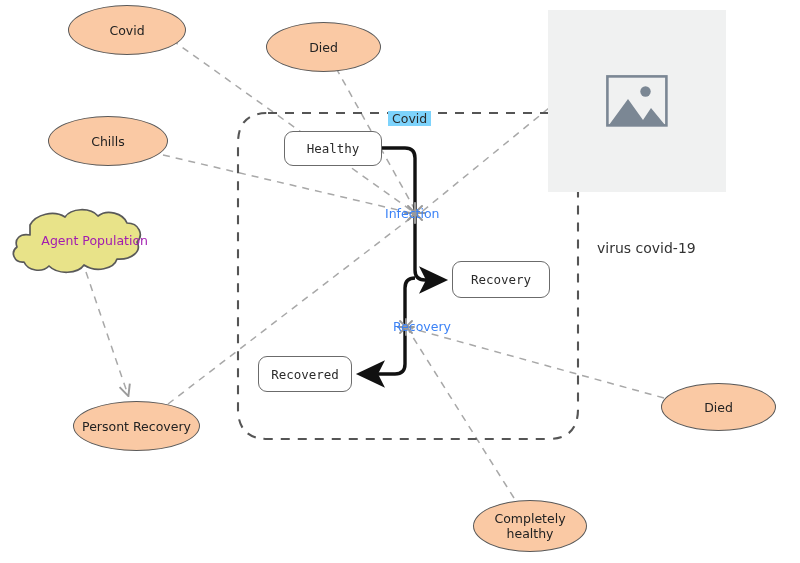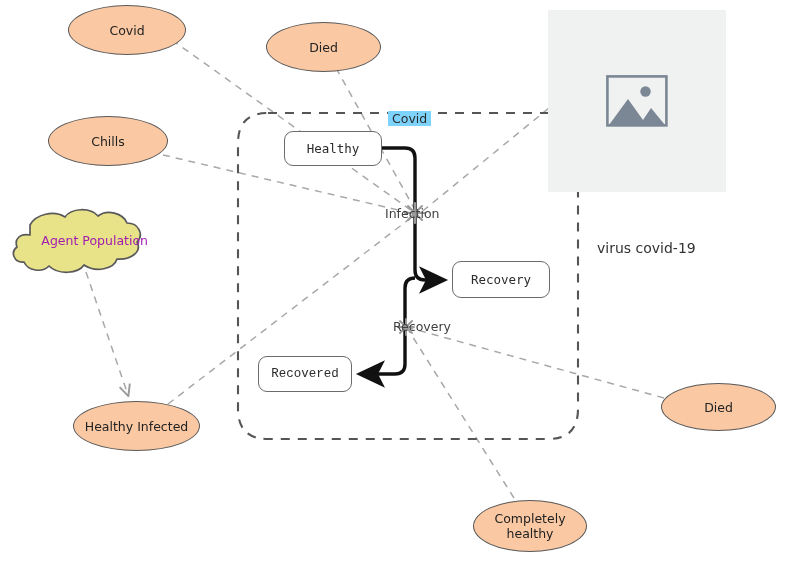--- a/index.html
+++ b/index.html
@@ -43,21 +43,21 @@
     background: #ffffff;
     border: 1.4px solid #6b6b6b;
     border-radius: 9px;
     font-size: 12.5px;
     font-family: "DejaVu Sans Mono", monospace;
     color: #2b2b2b;
   }
   .junction-label {
     position: absolute;
     font-size: 12.5px;
-    color: #404040;
+    color: #3b82f6;
     white-space: nowrap;
     font-family: "DejaVu Sans", sans-serif;
   }
   .container-label {
     position: absolute;
     font-size: 12.5px;
     color: #2b2b2b;
     background: #7dd3fc;
     padding: 0 4px;
     white-space: nowrap;
@@ -136,21 +136,21 @@
 
   <div class="node ellipse-node" style="left:266px; top:22px; width:115px; height:50px; background:#fac9a4;">
     <span>Died</span>
   </div>
 
   <div class="node ellipse-node" style="left:48px; top:116px; width:120px; height:50px; background:#fac9a4;">
     <span>Chills</span>
   </div>
 
   <div class="node ellipse-node" style="left:73px; top:401px; width:127px; height:50px; background:#fac9a4;">
-    <span>Healthy Infected</span>
+    <span>Persont Recovery</span>
   </div>
 
   <div class="node ellipse-node" style="left:661px; top:383px; width:115px; height:48px; background:#fac9a4;">
     <span>Died</span>
   </div>
 
   <div class="node ellipse-node" style="left:473px; top:500px; width:114px; height:52px; background:#fac9a4; white-space:pre-line;">
     <span style="white-space:pre-line;">Completely
 healthy</span>
   </div>
@@ -166,21 +166,21 @@
   </div>
 
   <div class="node state-box" style="left:284px; top:131px; width:98px; height:35px;">
     <span>Healthy</span>
   </div>
 
   <div class="node state-box" style="left:452px; top:261px; width:98px; height:37px;">
     <span>Recovery</span>
   </div>
 
-  <div class="node state-box" style="left:258px; top:356px; width:94px; height:36px;font-family:Liberation Mono, monospace;">
+  <div class="node state-box" style="left:258px; top:356px; width:94px; height:36px;">
     <span>Recovered</span>
   </div>
 
   <svg style="position:absolute; left:403px; top:201px; width:24px; height:24px;" viewBox="0 0 24 24" xmlns="http://www.w3.org/2000/svg">
     <g stroke="#9a9a9a" stroke-width="2.1" stroke-linecap="round">
       <line x1="12" y1="2" x2="12" y2="22"></line>
       <line x1="2" y1="12" x2="22" y2="12"></line>
       <line x1="5" y1="5" x2="19" y2="19"></line>
       <line x1="19" y1="5" x2="5" y2="19"></line>
     </g>

